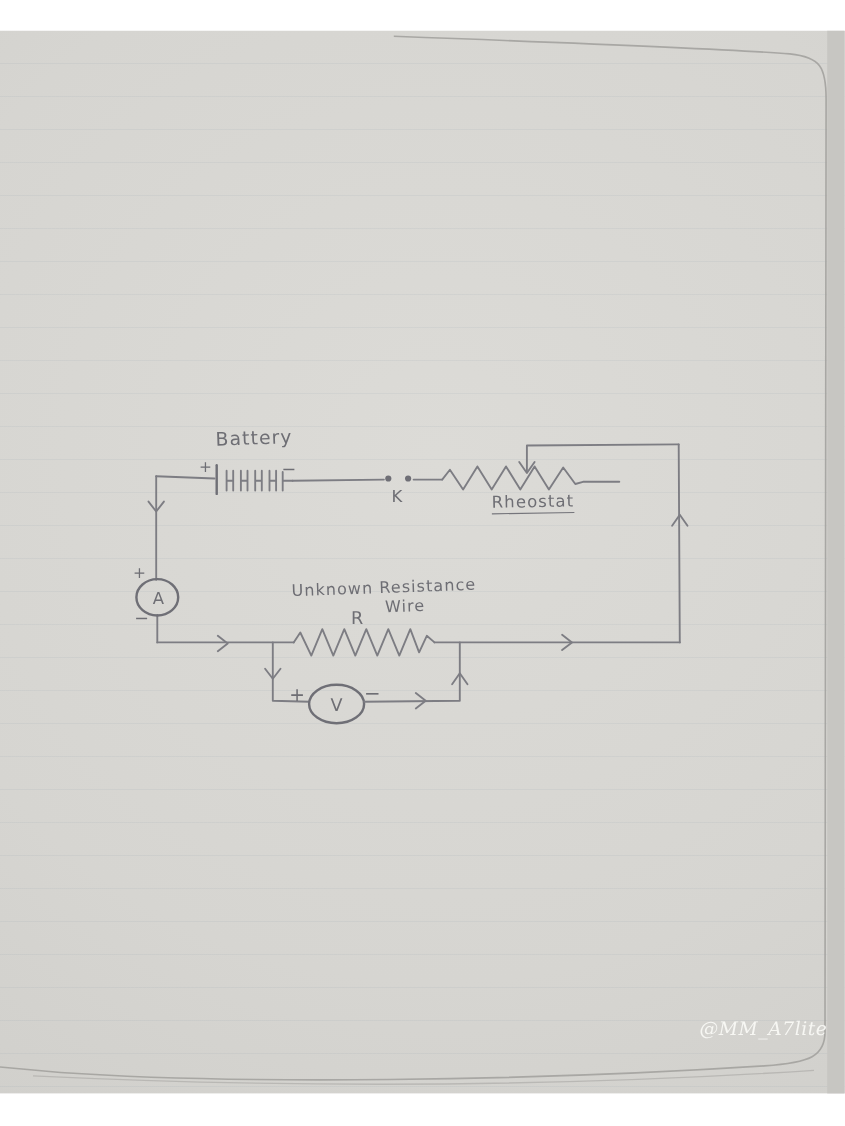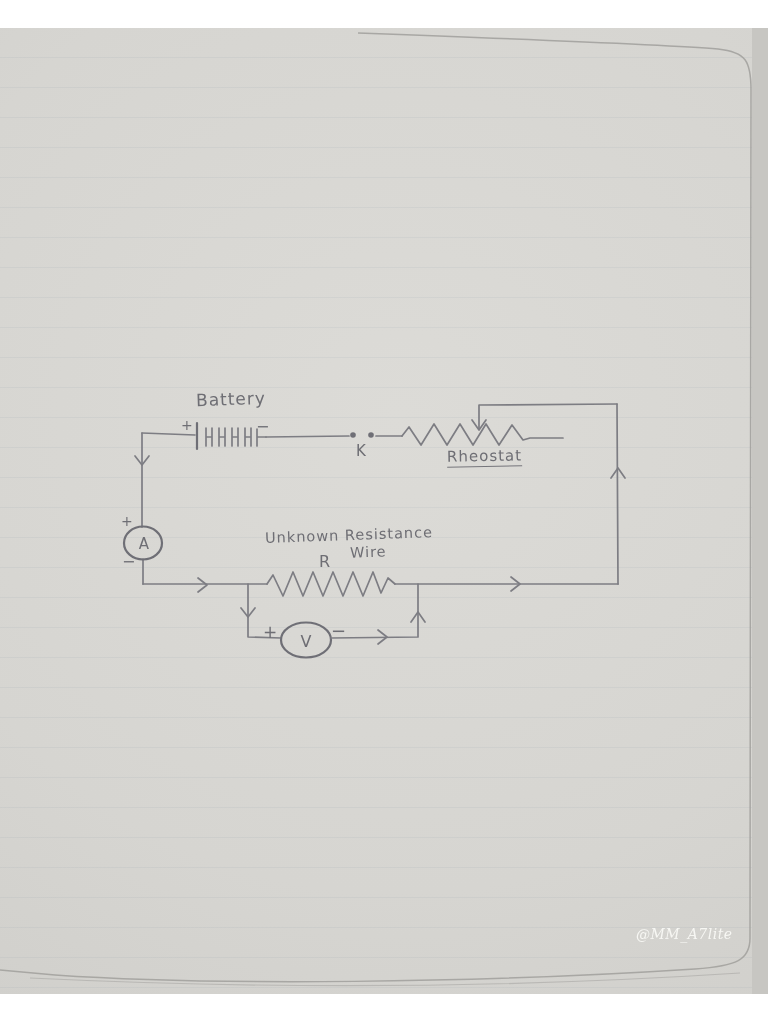--- a/index.html
+++ b/index.html
@@ -31,21 +31,21 @@
 
   .hand{
     position:absolute;font-family:"DejaVu Sans",sans-serif;
     color:#6e6e74;white-space:nowrap;letter-spacing:1px;
   }
   .sign{letter-spacing:0;}
   .centered{transform:translate(-50%,-50%);}
 
   .watermark{
     position:absolute;left:636px;top:926px;
-    font-family:"DejaVu Serif",serif;font-style:italic;font-size:14px;
+    font-family:"DejaVu Serif",serif;font-style:italic;font-size:17px;
     color:rgba(250,250,246,0.92);letter-spacing:0.5px;
   }
 </style>
 </head>
 <body>
 
 <div class="screen">
 
   <div class="paper"></div>
   <div class="beyond-edge"></div>

